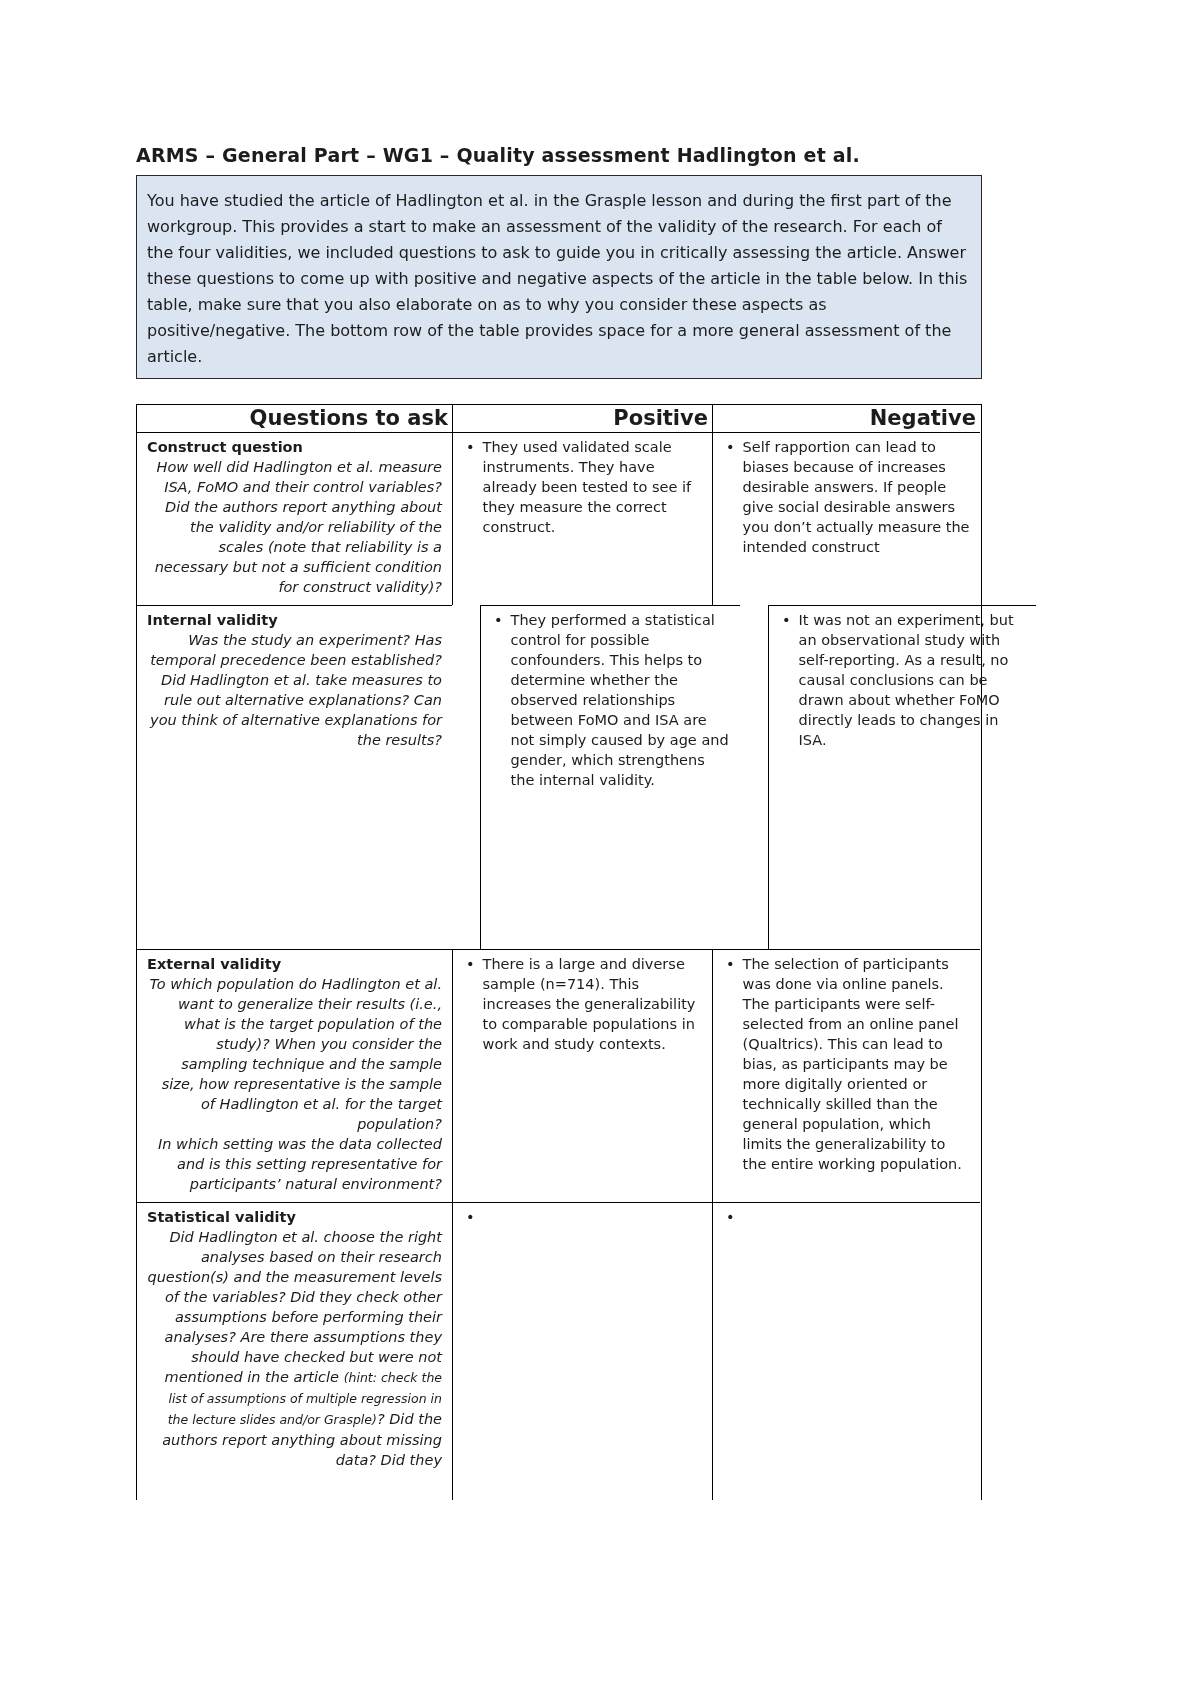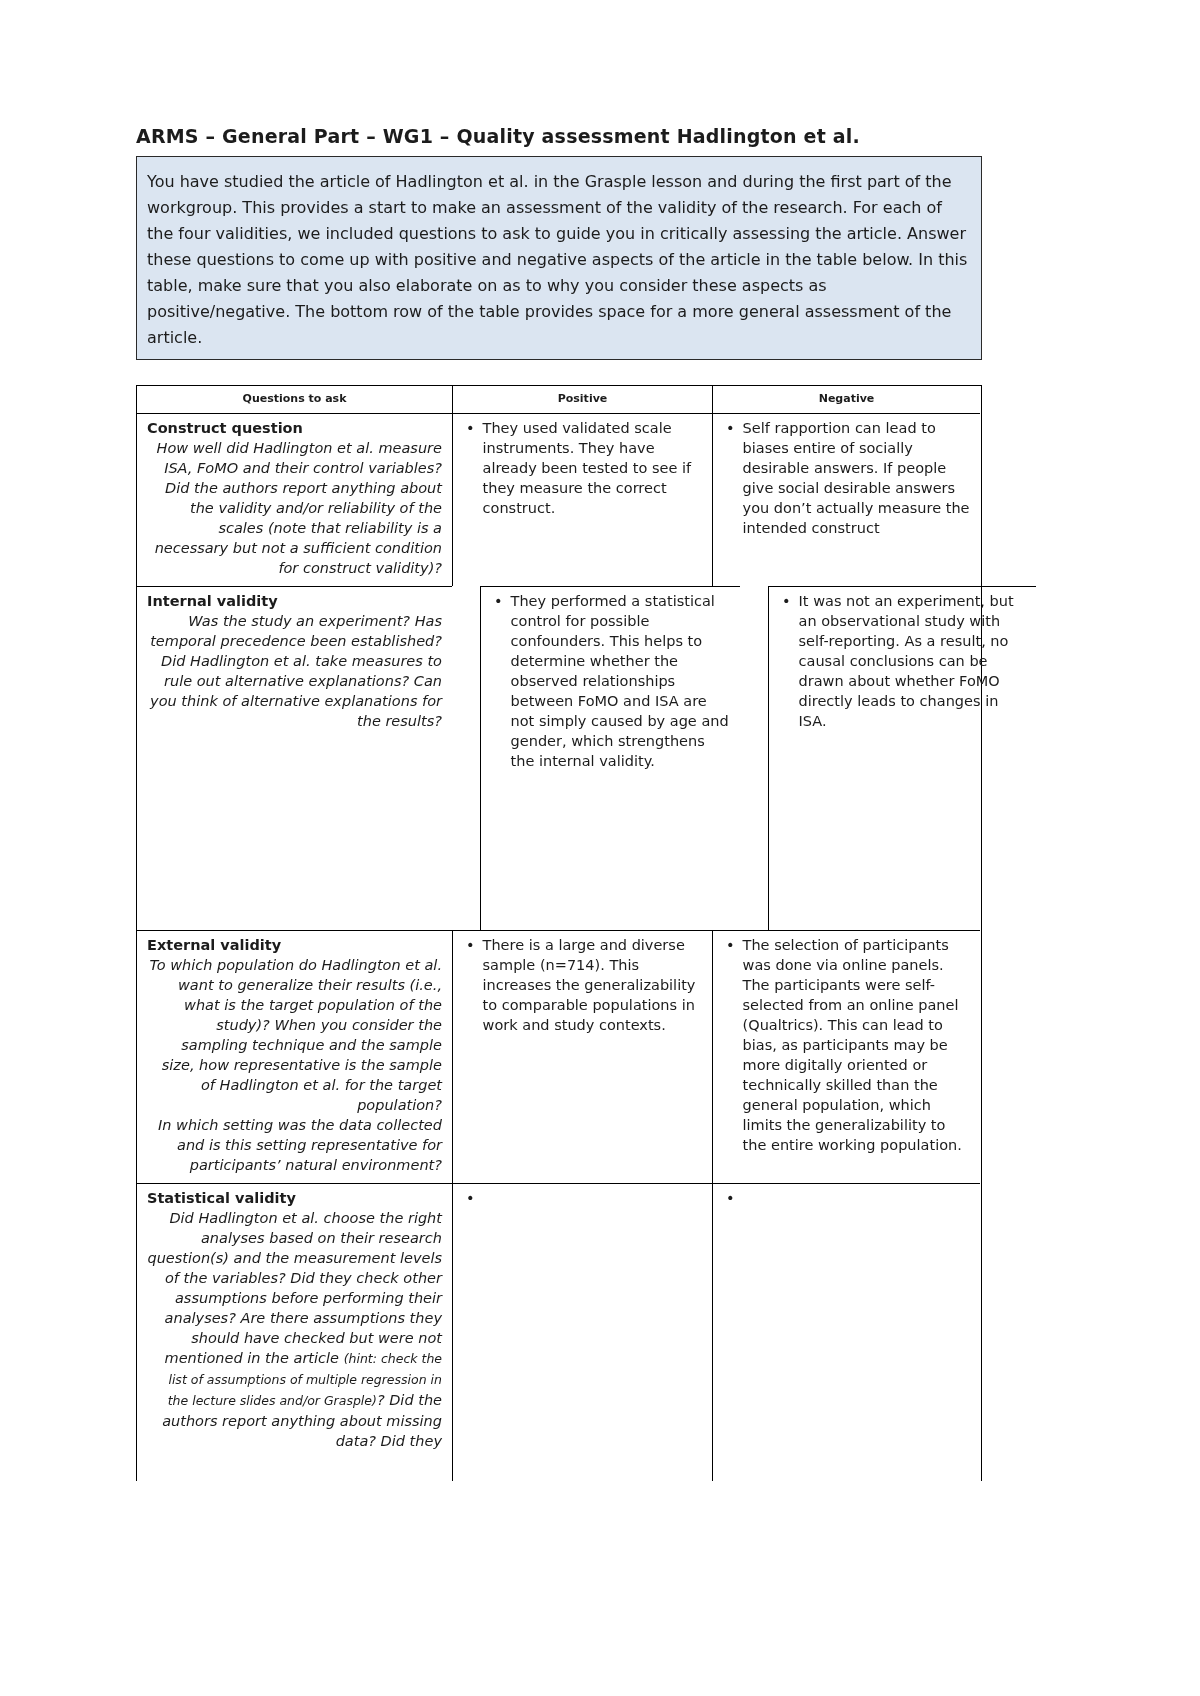--- a/index.html
+++ b/index.html
@@ -8,21 +8,21 @@
     height: 1696px;
     background: #ffffff;
     font-family: "DejaVu Sans", "Liberation Sans", sans-serif;
     color: #1c1c1c;
     position: relative;
     overflow: hidden;
   }
   .content {
     position: absolute;
     left: 136px;
-    top: 125px;
+    top: 144px;
     width: 846px;
   }
   .doc-title {
     font-size: 19px;
     font-weight: bold;
     letter-spacing: 0.2px;
     margin: 0 0 9px 0;
   }
   .intro-box {
     background: #dbe5f1;
@@ -40,22 +40,22 @@
   .t-row > .cell {
     padding: 4px 10px 8px 10px;
     font-size: 14.5px;
     line-height: 20px;
     border-top: 1.5px solid #000;
   }
   .t-row > .cell + .cell { border-left: 1.5px solid #000; }
   .header-row > .cell {
     border-top: none;
     font-weight: bold;
-    font-size: 11px;
-    text-align: center;
+    font-size: 21px;
+    text-align: right;
     padding: 2px 4px 3px 4px;
     line-height: 22px;
   }
   .row-1 { min-height: 168px; }
   .row-2 { min-height: 344px; gap: 28px; }
   .row-3 { min-height: 252px; }
   .row-4 { min-height: 298px; }
   .q-heading { font-weight: bold; }
   .q-text { font-style: italic; text-align: right; }
   .q-text .hint { font-size: 12.5px; }
@@ -86,21 +86,21 @@
         <div class="q-heading">Construct question</div>
         <div class="q-text">How well did Hadlington et al. measure ISA, FoMO and their control variables? Did the authors report anything about the validity and/or reliability of the scales (note that reliability is a necessary but not a sufficient condition for construct validity)?</div>
       </div>
       <div class="cell">
         <div class="bullet">
             <span>They used validated scale instruments. They have already been tested to see if they measure the correct construct.</span>
           </div>
       </div>
       <div class="cell">
         <div class="bullet">
-            <span>Self rapportion can lead to biases entire of socially desirable answers. If people give social desirable answers you don’t actually measure the intended construct</span>
+            <span>Self rapportion can lead to biases because of increases desirable answers. If people give social desirable answers you don’t actually measure the intended construct</span>
           </div>
       </div>
     </div>
 
     <div class="t-row row-2">
       <div class="cell q-cell">
         <div class="q-heading">Internal validity</div>
         <div class="q-text">Was the study an experiment? Has temporal precedence been established? Did Hadlington et al. take measures to rule out alternative explanations?  Can you think of alternative explanations for the results?</div>
       </div>
       <div class="cell">

